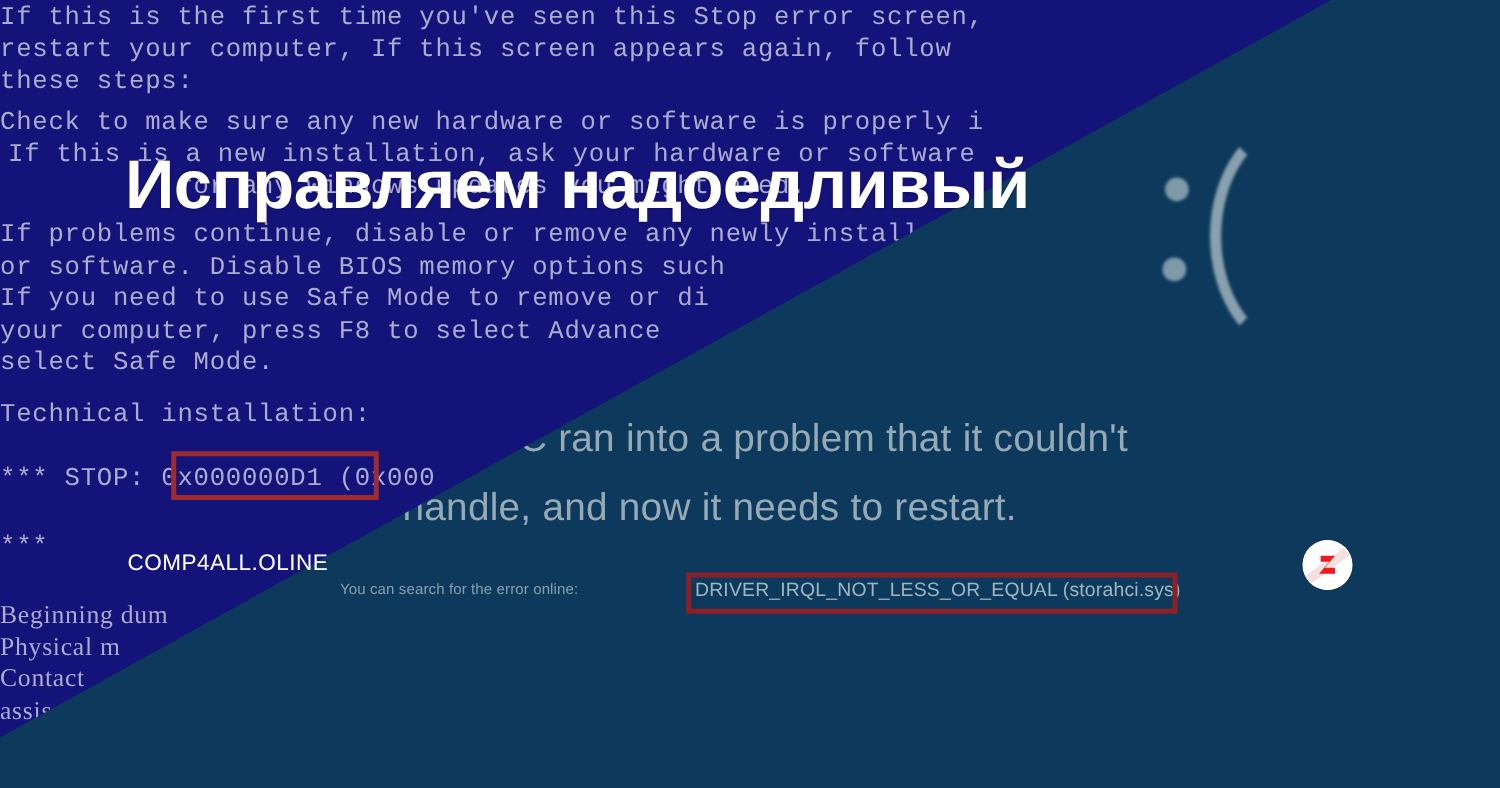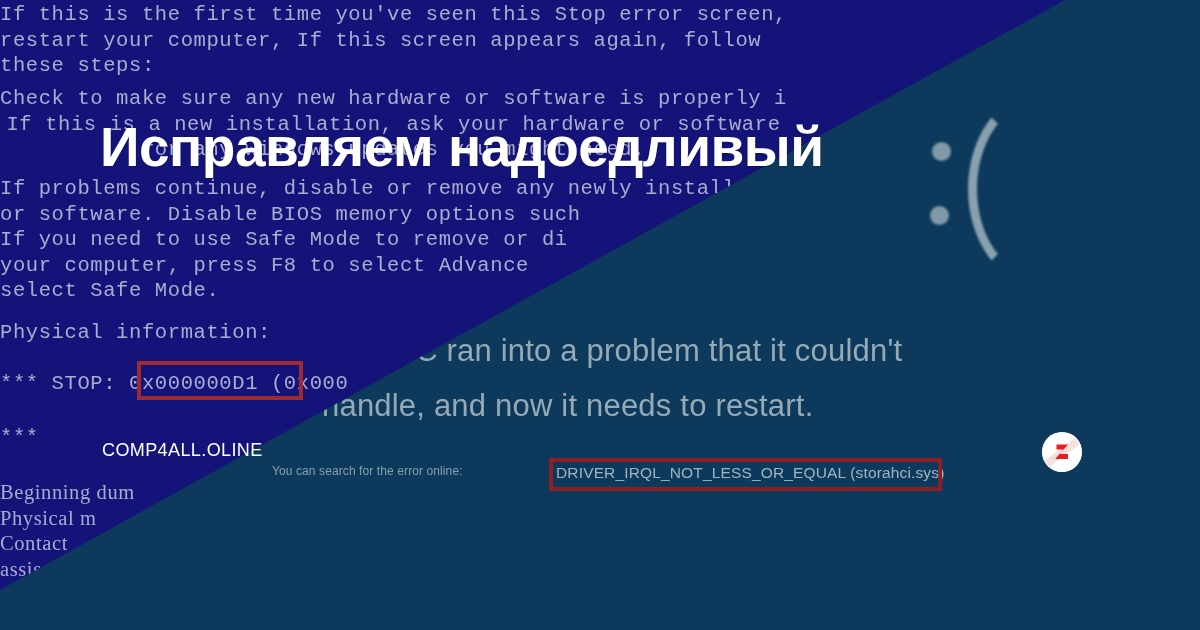--- a/index.html
+++ b/index.html
@@ -190,21 +190,21 @@
 restart your computer, If this screen appears again, follow
 these steps:</div>
     <div class="xp-text xp-block2">Check to make sure any new hardware or software is properly i
 If this is a new installation, ask your hardware or software
 for any windows updates you might need.</div>
     <div class="xp-text xp-block3">If problems continue, disable or remove any newly installed h
 or software. Disable BIOS memory options such
 If you need to use Safe Mode to remove or di
 your computer, press F8 to select Advance
 select Safe Mode.</div>
-    <div class="xp-text xp-block4">Physical information:
+    <div class="xp-text xp-block4">Technical installation:
 
 *** STOP: 0x000000D1 (0x000</div>
     <div class="xp-text xp-block5">***</div>
     <div class="xp-text xp-block6">Beginning dum
 Physical m
 Contact
 assis</div>
     <div class="redbox-xp"></div>
   </div>
 

